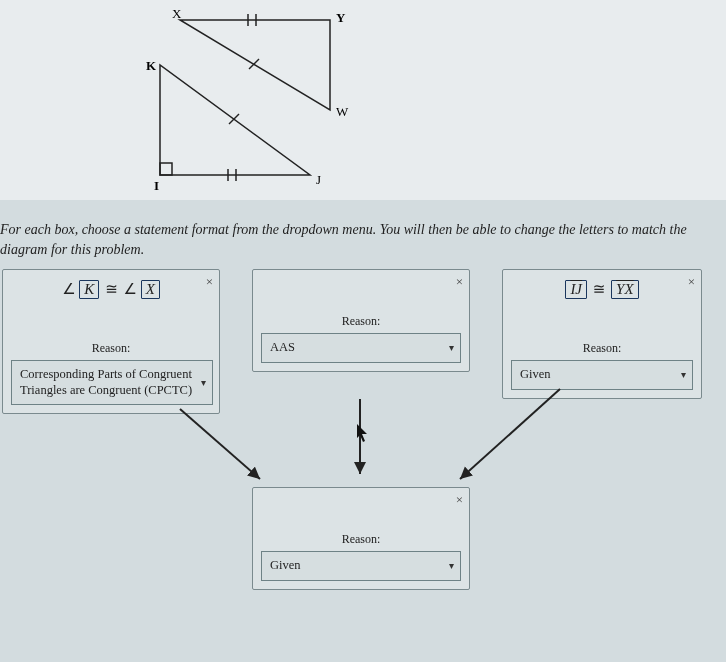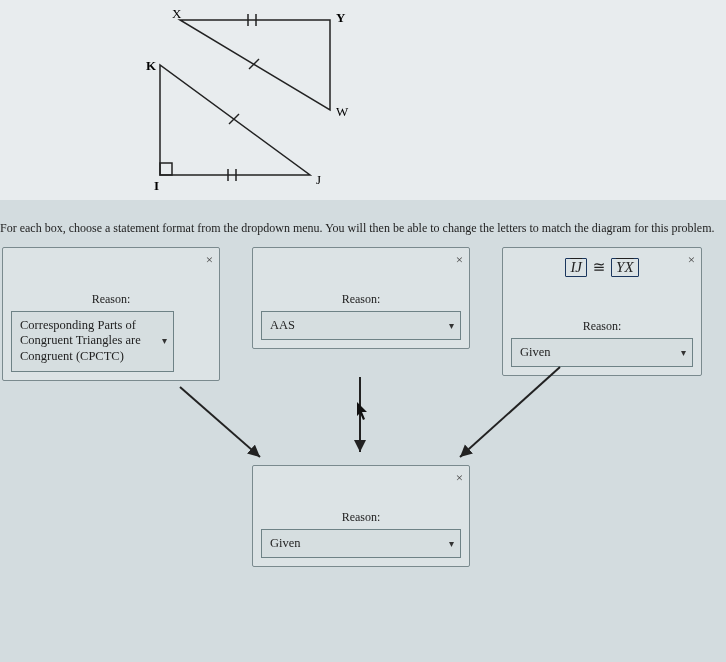--- a/index.html
+++ b/index.html
@@ -13,22 +13,23 @@
     overflow: hidden;
   }
   .diagram-area {
     width: 100%;
     height: 200px;
     background: #e8ecee;
     position: relative;
   }
   .instruction {
     padding: 20px 6px 10px 0;
-    font-size: 12px;
+    font-size: 14px;
     line-height: 1.4;
+    font-style: italic;
   }
   .proof-area {
     position: relative;
     width: 100%;
   }
   .card {
     position: absolute;
     background: #dce3e5;
     border: 1px solid #7a8a8e;
     border-radius: 2px;
@@ -115,22 +116,29 @@
     <text x="216" y="184" font-size="13">J</text>
   </svg>
 </div>
 
 <div class="instruction">For each box, choose a statement format from the dropdown menu. You will then be able to change the letters to match the diagram for this problem.</div>
 
 <div class="proof-area">
 
   <div class="card" style="left:2px; top:0; width:218px;">
     <span class="close">×</span>
+    <div class="stmt">
+      <span class="angle-sym">∠</span>
+      <span class="boxed">K</span>
+      <span class="cong">≅</span>
+      <span class="angle-sym">∠</span>
+      <span class="boxed">X</span>
+    </div>
     <div class="reason-label">Reason:</div>
-    <div class="dropdown" style="width:163px;">
+    <div class="dropdown" style="width:202px;">
       <span>Corresponding Parts of Congruent Triangles are Congruent (CPCTC)</span>
       <span class="caret">▾</span>
     </div>
   </div>
 
   <div class="card" style="left:252px; top:0; width:218px;">
     <span class="close">×</span>
     <div class="reason-label">Reason:</div>
     <div class="dropdown">
       <span>AAS</span>

